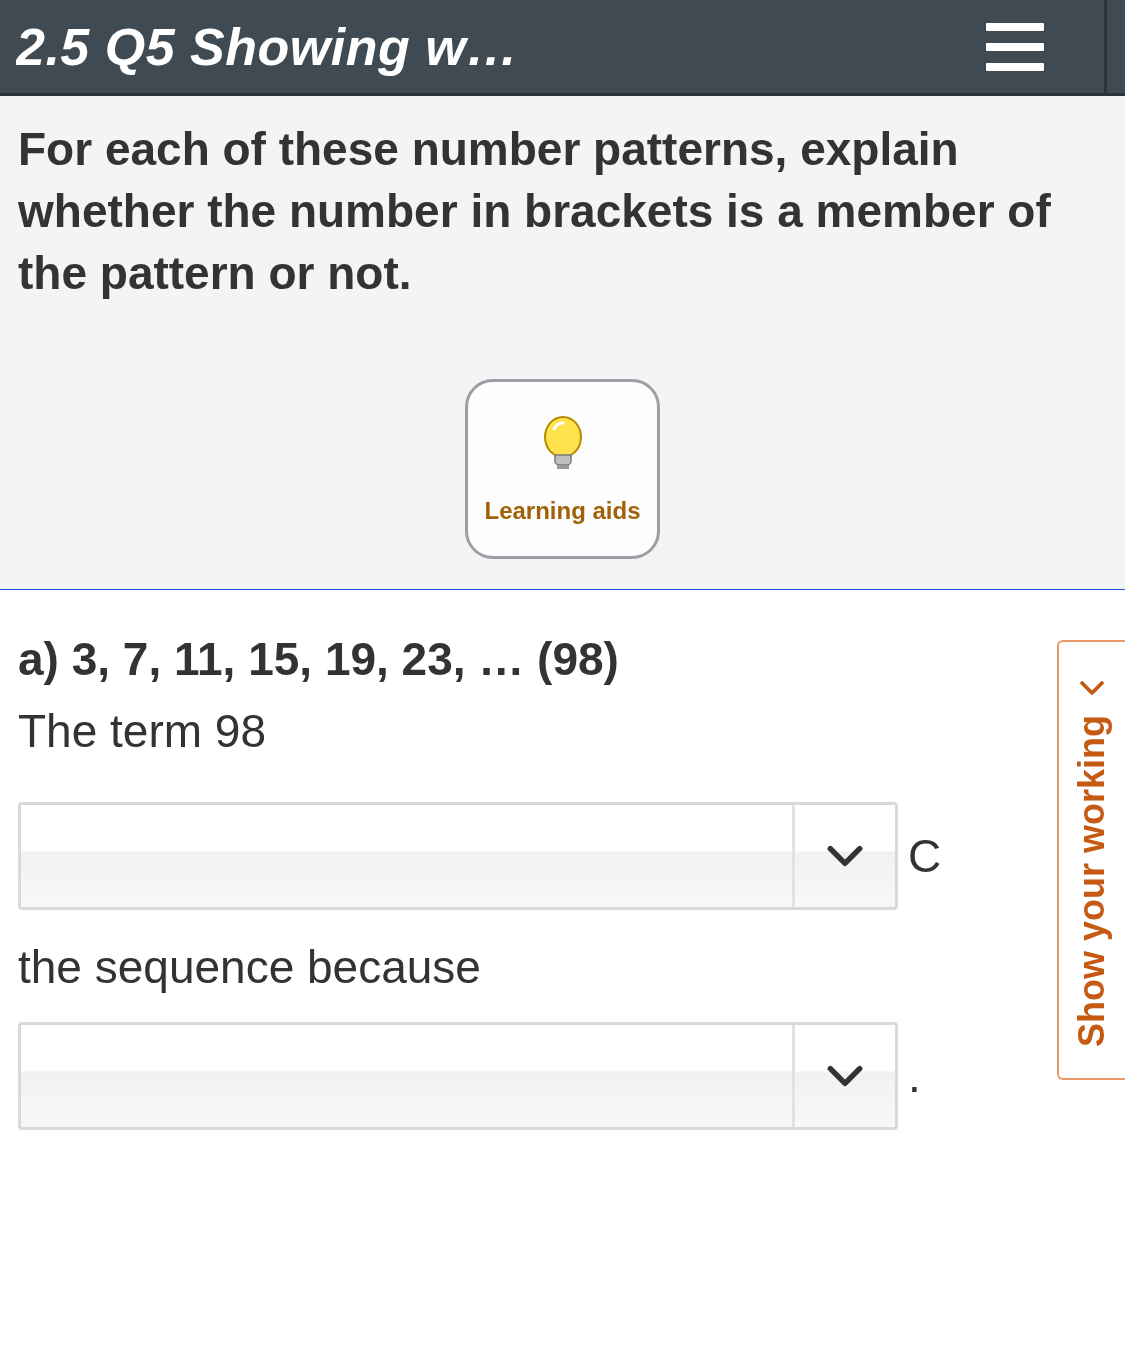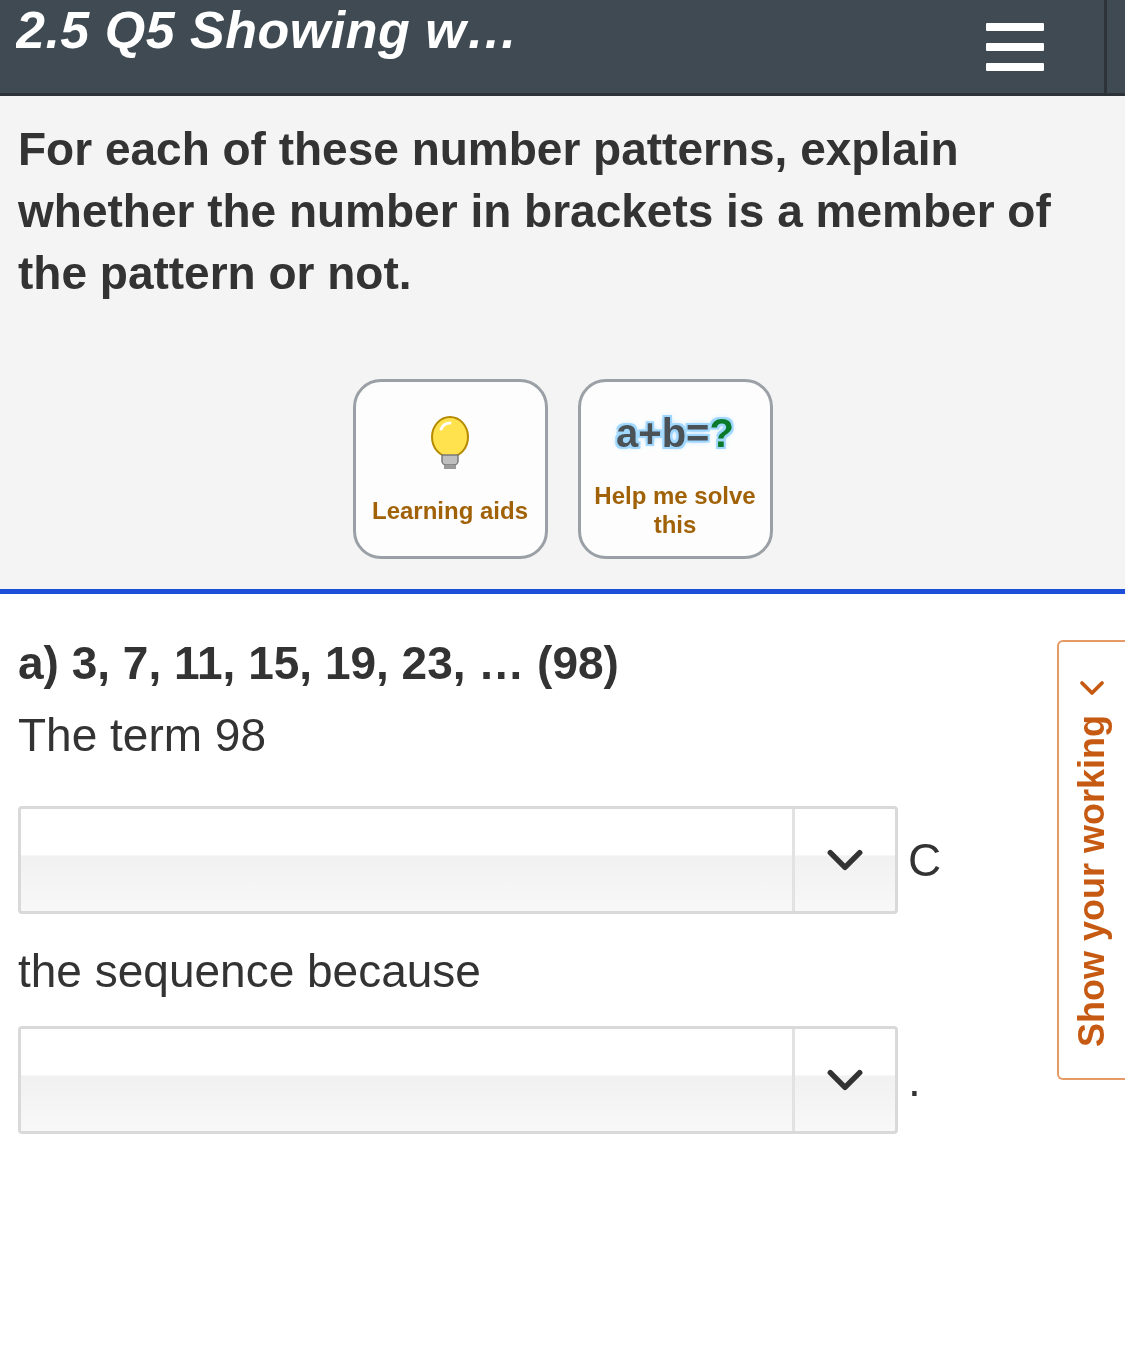--- a/index.html
+++ b/index.html
@@ -3,20 +3,21 @@
 <meta charset="utf-8">
 <style>
   * { box-sizing: border-box; margin: 0; padding: 0; }
   html, body { width: 1125px; height: 1365px; font-family: Arial, Helvetica, sans-serif; background: #fff; overflow: hidden; }
 
   .header {
     background: #3f4a52;
     color: #fff;
     height: 96px;
     display: flex;
+    align-items: center;
     justify-content: space-between;
     padding: 0 18px 0 16px;
     border-bottom: 3px solid #2d3338;
   }
   .header-title {
     font-size: 52px;
     font-weight: 700;
     font-style: italic;
     letter-spacing: 0.5px;
     white-space: nowrap;
@@ -24,21 +25,21 @@
     text-overflow: ellipsis;
     max-width: 900px;
   }
   .header-right { display:flex; align-items:center; gap:30px; height:100%; }
   .hamburger { width: 58px; height: 48px; display:flex; flex-direction:column; justify-content:space-between; cursor:pointer; }
   .hamburger span { display:block; height:8px; background:#fff; border-radius:1px; }
   .header-divider { width:3px; height:96px; background:#2d3338; margin-left:30px; }
 
   .instruction-area {
     background: #f4f4f4;
-    border-bottom: 5px solid #1d4ed8;
+    border-bottom: 1px solid #1d4ed8;
     padding: 22px 18px 30px 18px;
   }
   .instruction-text {
     font-size: 46px;
     font-weight: 700;
     line-height: 1.35;
     color: #333;
   }
 
   .aid-row {
@@ -156,28 +157,20 @@
         <svg width="46" height="66" viewBox="0 0 46 66">
           <ellipse cx="23" cy="22" rx="18" ry="20" fill="#ffe24d" stroke="#b58a00" stroke-width="2"></ellipse>
           <path d="M15 40 h16 v6 a4 4 0 0 1 -4 4 h-8 a4 4 0 0 1 -4 -4 z" fill="#bfbfbf" stroke="#7a7a7a" stroke-width="1.5"></path>
           <rect x="17" y="50" width="12" height="4" fill="#9a9a9a"></rect>
           <path d="M14 14 q3 -6 9 -6" fill="none" stroke="#fff" stroke-width="3" stroke-linecap="round"></path>
         </svg>
       </div>
       <div class="label">Learning aids</div>
     </div>
 
-    <div class="aid-btn">
-      <div class="icon-slot">
-        <span class="formula-badge">
-          <span>a+b=</span><span class="q">?</span>
-        </span>
-      </div>
-      <div class="label">Help me solve this</div>
-    </div>
   </div>
 </div>
 
 <div class="question-area">
   <div class="q-line">a) 3, 7, 11, 15, 19, 23, … (98)</div>
   <div class="q-sub">The term 98</div>
 
   <div class="row-flex">
     <div class="select-wrap">
       <div class="value-area"></div>

